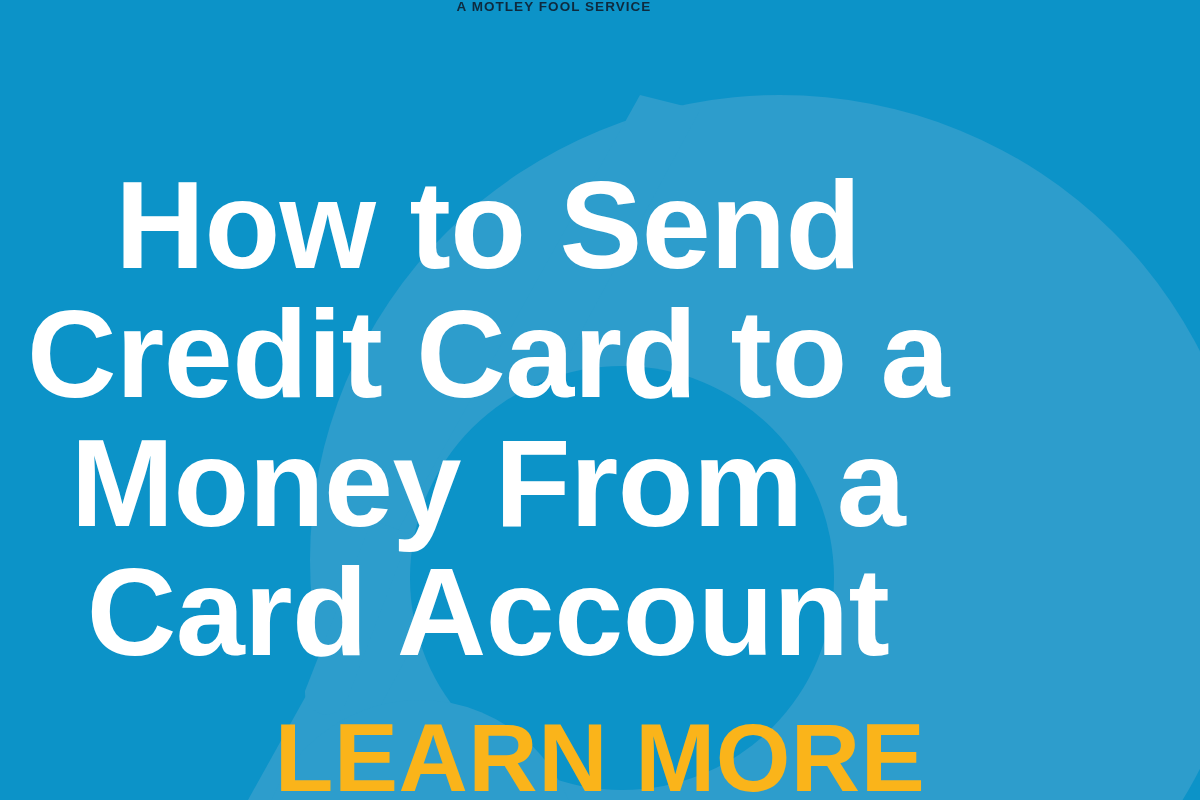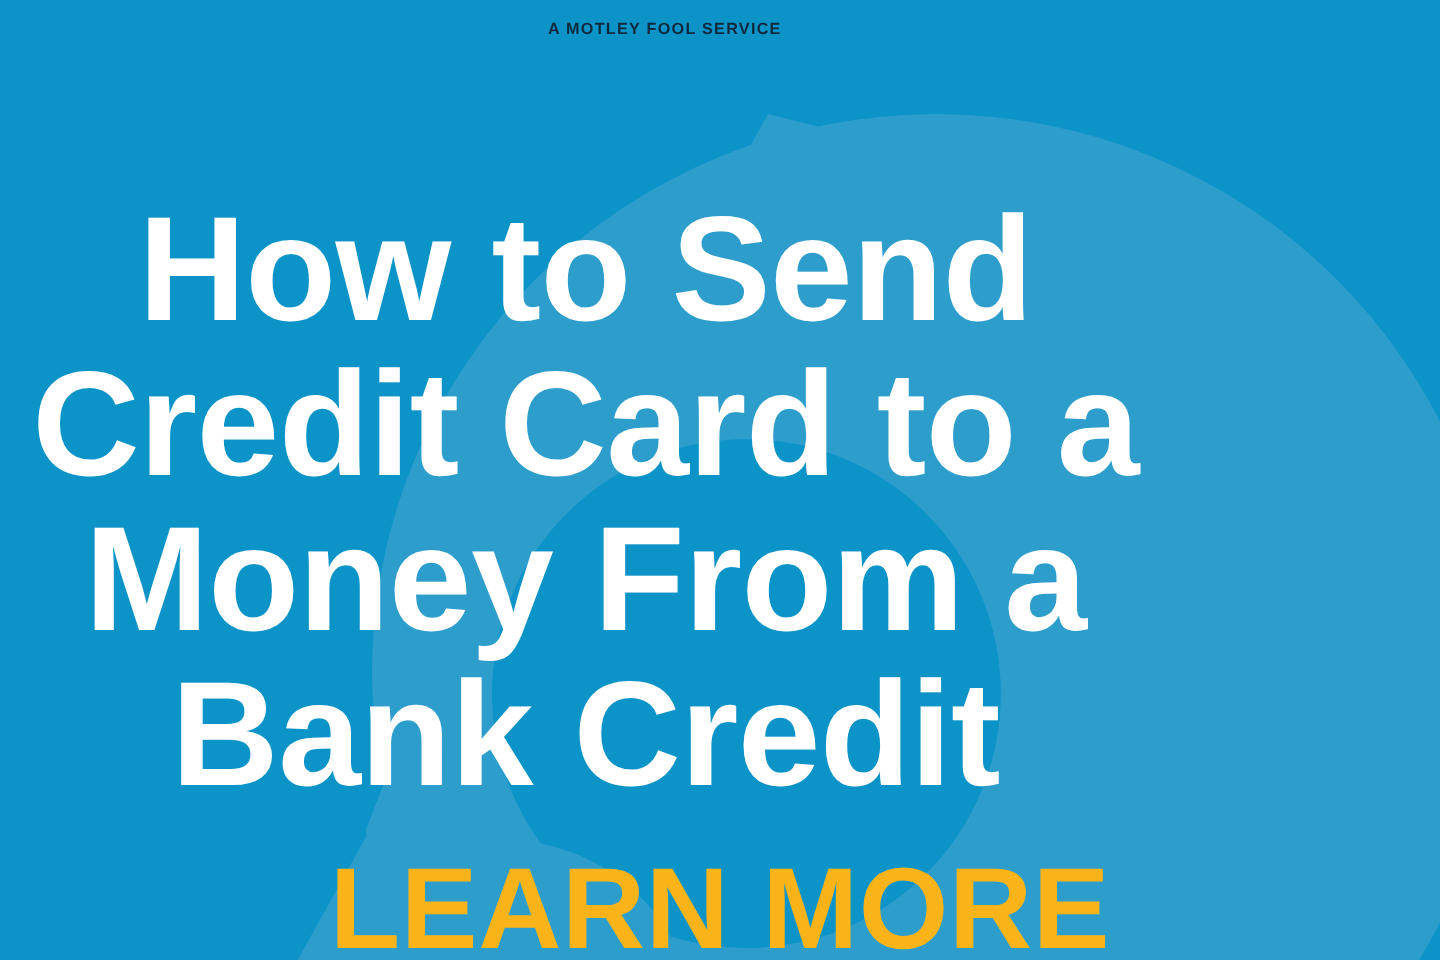--- a/index.html
+++ b/index.html
@@ -30,21 +30,21 @@
   }
 
   
   .eyebrow-bar {
     position: absolute;
     top: 0;
     left: 0;
     width: 1108px;
     height: 30px;
     display: flex;
-    align-items: flex-end;
+    align-items: flex-start;
     justify-content: center;
     z-index: 3;
   }
   .eyebrow-text {
     font-size: 13.5px;
     font-weight: 600;
     letter-spacing: 1.05px;
     color: #0E2A3E;
     white-space: nowrap;
     line-height: 1;
@@ -119,20 +119,20 @@
   </div>
 
   <div class="eyebrow-bar">
     <span class="eyebrow-text">A MOTLEY FOOL SERVICE</span>
   </div>
 
   <h1 class="headline">
     <span class="headline-line">How to Send</span>
     <span class="headline-line">Credit Card to a</span>
     <span class="headline-line">Money From a</span>
-    <span class="headline-line">Bank Credit</span>
+    <span class="headline-line">Card Account</span>
   </h1>
 
   <div class="cta">
     <span class="cta-text">LEARN MORE</span>
   </div>
 
 </div>
 
 </body></html>

